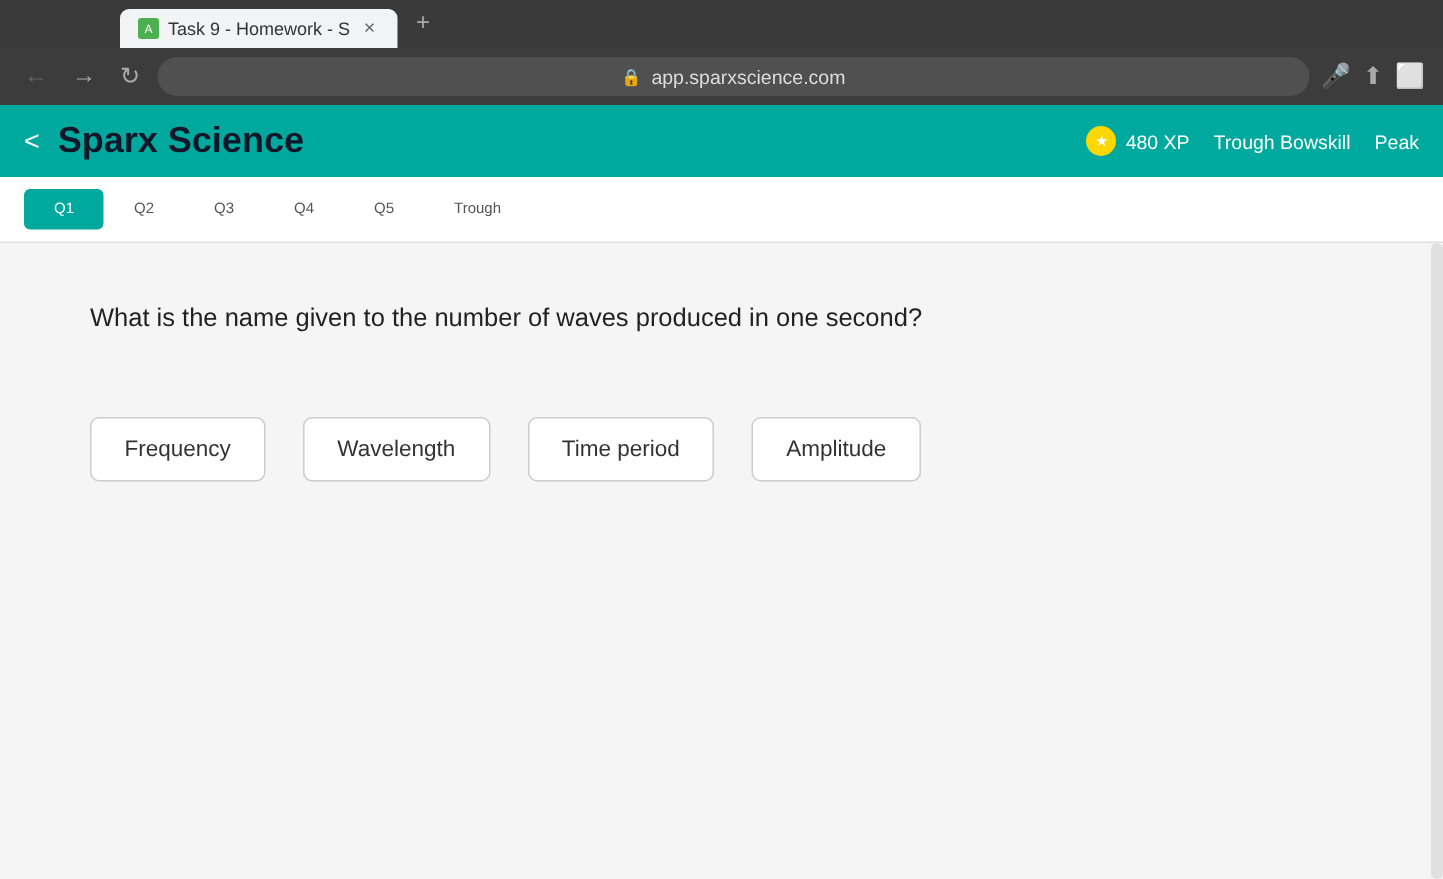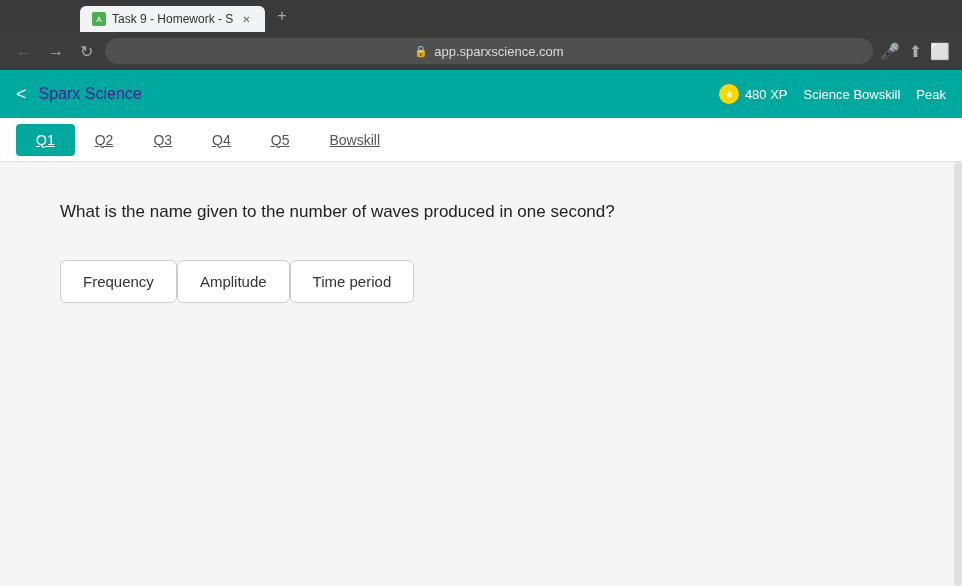--- a/index.html
+++ b/index.html
@@ -132,23 +132,23 @@
     }
 
     .back-btn {
       color: white;
       font-size: 18px;
       cursor: pointer;
       margin-right: 12px;
     }
 
     .app-title {
-      color: #4c1d95;
-      font-size: 16px;
-      font-weight: normal;
+      color: #0f172a;
+      font-size: 24px;
+      font-weight: bold;
       flex: 1;
     }
 
     .header-right {
       display: flex;
       align-items: center;
       gap: 16px;
       color: white;
       font-size: 13px;
     }
@@ -176,51 +176,50 @@
       display: flex;
       align-items: center;
       padding: 0 16px;
       border-bottom: 1px solid #e0e0e0;
       height: 44px;
       gap: 0;
     }
 
     .nav-tab {
       padding: 8px 20px;
-      font-size: 14px;
+      font-size: 10px;
       color: #555;
       cursor: pointer;
       border-radius: 4px;
-      text-decoration: underline;
     }
 
     .nav-tab.active {
       background: #00a99d;
       color: white;
       border-radius: 4px;
     }
 
     
     .main-content {
       flex: 1;
       background: #f5f5f5;
       padding: 40px 60px;
       position: relative;
     }
 
     .question-text {
       font-size: 17px;
       color: #222;
-      margin-bottom: 38px;
+      margin-bottom: 56px;
     }
 
     .answer-options {
       display: flex;
       flex-wrap: wrap;
-      gap: 0;
+      gap: 25px;
     }
 
     .answer-btn {
       background: white;
       border: 1.5px solid #ccc;
       border-radius: 6px;
       padding: 12px 22px;
       font-size: 15px;
       color: #333;
       cursor: pointer;
@@ -272,21 +271,21 @@
 <div class="app-content">
 
   <div class="app-header">
     <span class="back-btn">&lt;</span>
     <span class="app-title">Sparx Science</span>
     <div class="header-right">
       <div class="xp-badge">
         <div class="xp-icon">★</div>
         <span>480 XP</span>
       </div>
-      <span>Science Bowskill</span>
+      <span>Trough Bowskill</span>
       <span>Peak</span>
     </div>
   </div>
 
   <div class="nav-tabs">
     <div class="nav-tab active">
       <span>Q1</span>
     </div>
     <div class="nav-tab">
       <span>Q2</span>
@@ -294,29 +293,30 @@
     <div class="nav-tab">
       <span>Q3</span>
     </div>
     <div class="nav-tab">
       <span>Q4</span>
     </div>
     <div class="nav-tab">
       <span>Q5</span>
     </div>
     <div class="nav-tab">
-      <span>Bowskill</span>
+      <span>Trough</span>
     </div>
   </div>
 
   <div class="main-content">
     <p class="question-text">What is the name given to the number of waves produced in one second?</p>
 
     <div class="answer-options">
       <button class="answer-btn">Frequency</button>
+      <button class="answer-btn">Wavelength</button>
+      <button class="answer-btn">Time period</button>
       <button class="answer-btn">Amplitude</button>
-      <button class="answer-btn">Time period</button>
     </div>
 
     <div class="scrollbar-hint"></div>
   </div>
 
 </div>
 
 </body></html>

